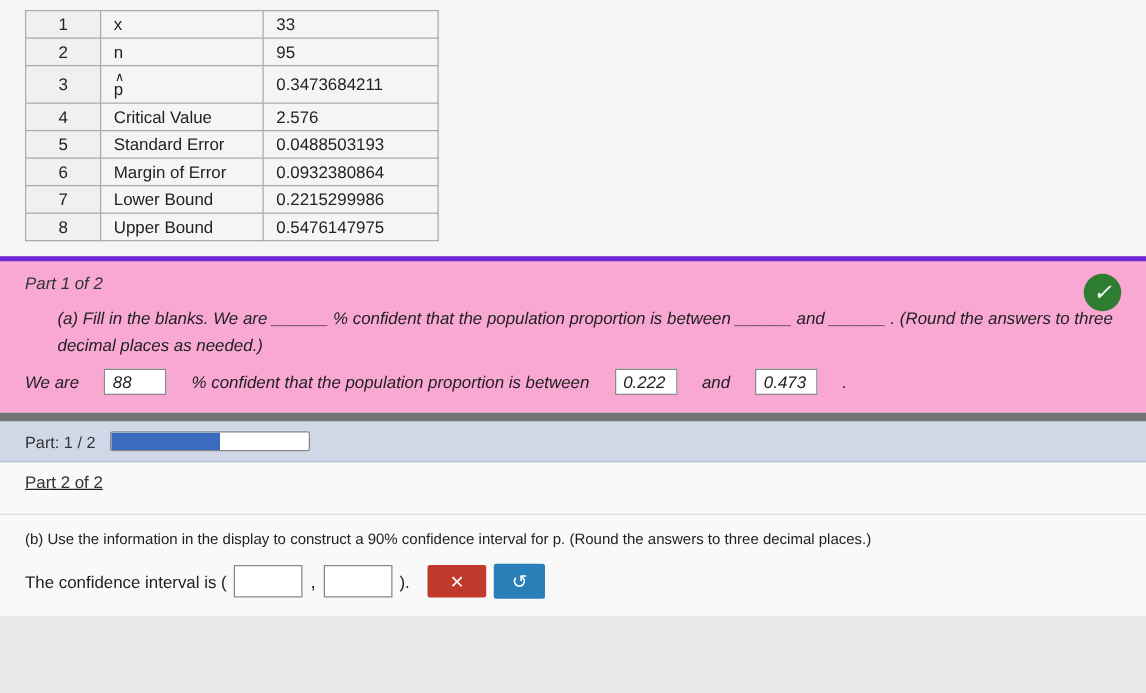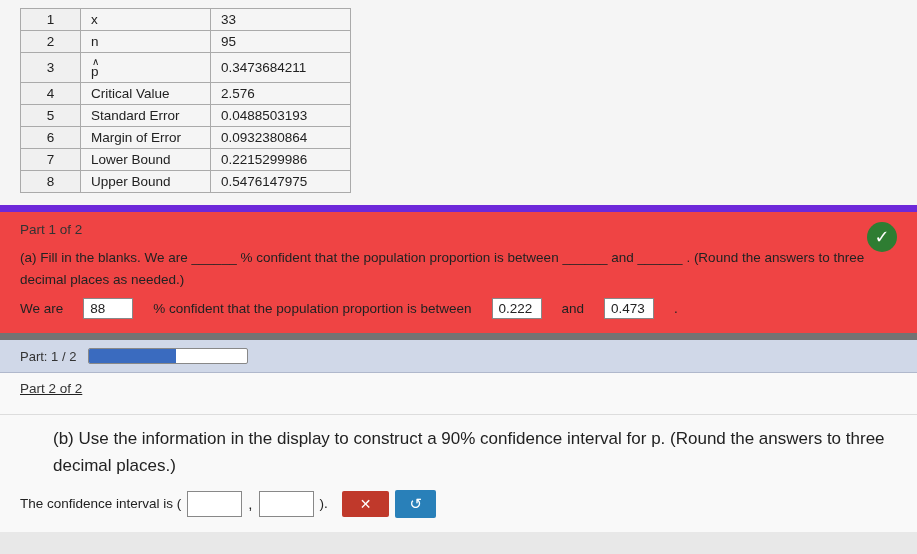--- a/index.html
+++ b/index.html
@@ -45,24 +45,25 @@
       min-width: 130px;
     }
 
     table.data-table td:nth-child(3) {
       min-width: 140px;
       margin-top: 31px;
     }
 
     
     .part-section {
-      background: #ef4444;
-      border-top: 7px solid #6d28d9;
+      background: #f9a8d4;
+      border-top: 4px solid #6d28d9;
       padding: 10px 20px 14px 20px;
       position: relative;
+      font-style: italic;
     }
 
     .part-header {
       font-size: 13.5px;
       font-weight: 500;
       margin-bottom: 10px;
       color: #333;
     }
 
     .check-icon {
@@ -77,20 +78,21 @@
       align-items: center;
       justify-content: center;
       color: white;
       font-size: 18px;
     }
 
     .part-text {
       font-size: 13.5px;
       margin-bottom: 8px;
       line-height: 1.6;
+      margin-left: 26px;
     }
 
     .answer-line {
       font-size: 13.5px;
       display: flex;
       align-items: center;
       gap: 20px;
       flex-wrap: wrap;
     }
 
@@ -143,24 +145,23 @@
       border-bottom: 1px solid #ddd;
       text-decoration: underline;
     }
 
     .part2-content-section {
       background: #f9f9f9;
       padding: 10px 20px 14px 20px;
     }
 
     .part2-text {
-      font-size: 17px;
+      font-size: 12px;
       margin-bottom: 10px;
       line-height: 1.6;
-      margin-left: 33px;
     }
 
     .ci-line {
       font-size: 13.5px;
       display: flex;
       align-items: center;
       gap: 6px;
     }
 
     .ci-input {

